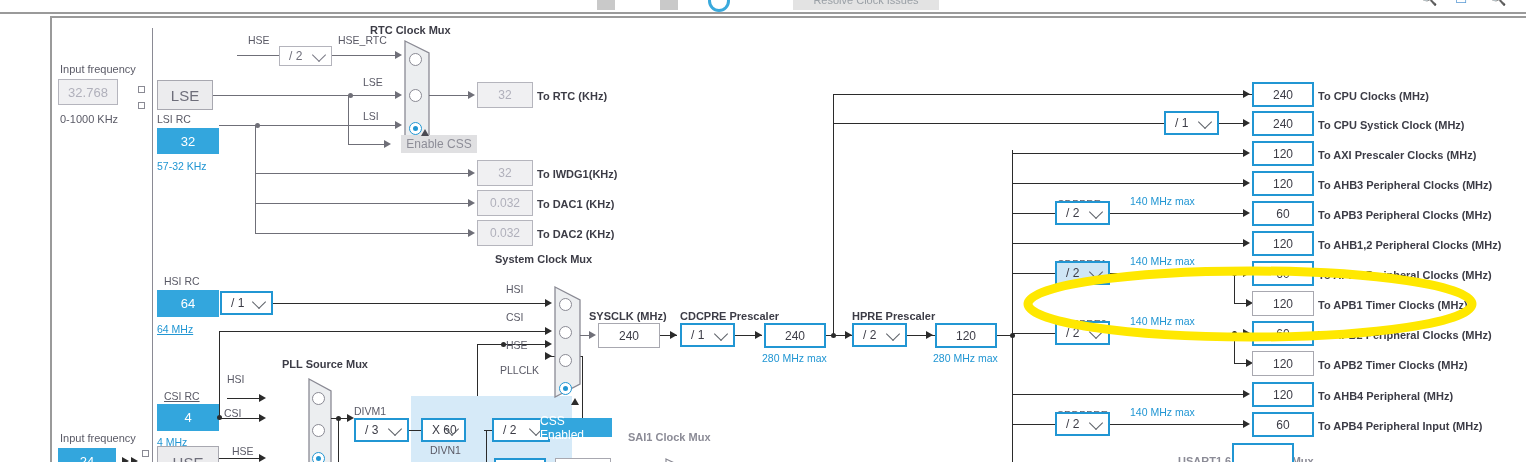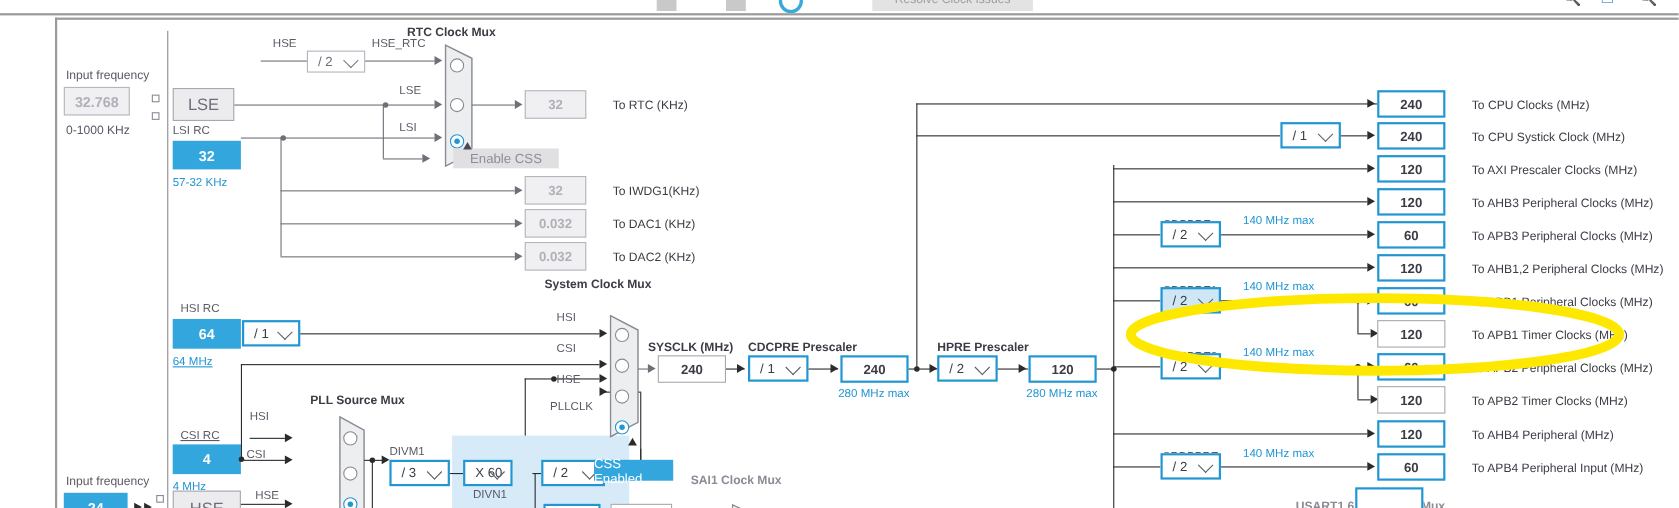--- a/index.html
+++ b/index.html
@@ -19,25 +19,25 @@
   
   #panel{position:absolute;left:50px;top:16px;width:1476px;height:446px;
          background:#fff;border-left:2px solid #9a9a9a;border-top:2px solid #9a9a9a;
          box-sizing:border-box;overflow:hidden;}
 
   
   .lbl{position:absolute;font-size:11px;color:#5a5a66;white-space:nowrap;}
   .lbl-dark{position:absolute;font-size:11px;color:#3c3c46;font-weight:bold;white-space:nowrap;}
   .lbl-blue{position:absolute;font-size:10.5px;color:#2196d3;white-space:nowrap;}
   .lbl-sm{position:absolute;font-size:10.5px;color:#5a5a66;white-space:nowrap;}
-  .lbl-out{position:absolute;font-size:11px;color:#3c3c46;font-weight:normal;white-space:nowrap;margin-left:20px;}
+  .lbl-out{position:absolute;font-size:11px;color:#3c3c46;font-weight:bold;white-space:nowrap;}
 
   
   .vbox{position:absolute;box-sizing:border-box;display:flex;align-items:center;
-        justify-content:center;font-size:12px;font-weight:bold;}
+        justify-content:center;font-size:12px;}
   .vbox.greyd{border:1px solid #a8a8b0;background:#fff;color:#3c3c46;}
   .vbox.blue{border:2px solid #2196d3;background:#fff;color:#3c3c46;}
   .vbox.filled{background:#33a6dd;color:#ffffff;border:none;font-size:13px;}
   .vbox.disabled{border:1px solid #b5b5bd;background:#f0f0f2;color:#b0b0bb;}
 
   
   .dd{position:absolute;box-sizing:border-box;display:flex;align-items:center;
       font-size:12px;padding-left:9px;}
   .dd.blue{border:2px solid #2196d3;background:#fff;color:#3c3c46;}
   .dd.bluehl{border:2px solid #2196d3;background:#cfe6f5;color:#3c3c46;}
@@ -144,21 +144,21 @@
   <div class="arw arwg" style="left:343px;top:73px;"></div>
   <div class="dot" style="left:296px;top:74.5px;background:#6f6f78;"></div>
 
   <div class="w wh wg" style="left:167px;top:107px;width:176px;"></div>
   <div class="arw arwg" style="left:343px;top:103px;"></div>
   <div class="dot" style="left:203px;top:104.5px;background:#6f6f78;"></div>
 
   <div class="w wv wg" style="left:296px;top:77px;height:49px;"></div>
   <div class="w wh wg" style="left:296px;top:126px;width:36px;"></div>
   <div class="arw arwg" style="left:332px;top:122px;"></div>
-  <div class="gbtn" style="left:360px;top:117px;width:96px;height:18px;">Enable CSS</div>
+  <div class="gbtn" style="left:349px;top:117px;width:76px;height:18px;">Enable CSS</div>
   <div class="arwu" style="left:369px;top:111px;border-bottom-color:#4a4a52;"></div>
 
   <div class="w wh wg" style="left:377px;top:77px;width:39px;"></div>
   <div class="arw arwg" style="left:416px;top:73px;"></div>
   <div class="vbox disabled" style="left:425px;top:64px;width:56px;height:26px;">32</div>
   <div class="lbl-out" style="left:485px;top:72px;">To RTC (KHz)</div>
 
   <div class="w wv wg" style="left:203px;top:107px;height:108px;"></div>
 
   <div class="w wh wg" style="left:203px;top:155px;width:213px;"></div>

